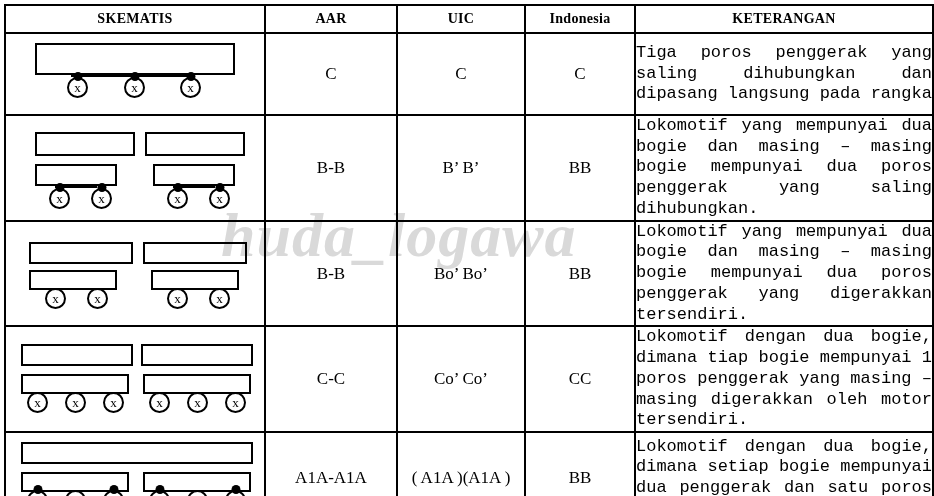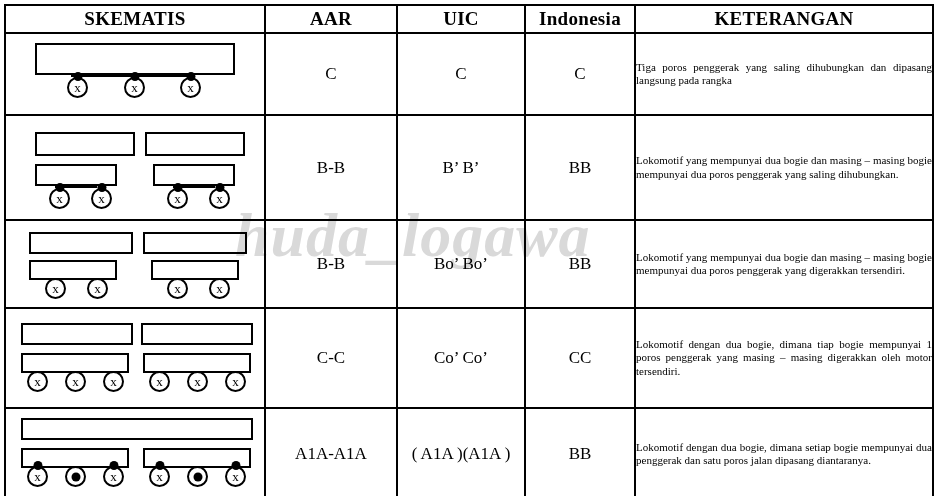--- a/index.html
+++ b/index.html
@@ -15,21 +15,21 @@
     overflow: hidden;
   }
   #page {
     position: relative;
     width: 934px;
     height: 496px;
     box-sizing: border-box;
   }
   .watermark {
     position: absolute;
-    left: 235px;
+    left: 221px;
     top: 196px;
     font-family: "Liberation Serif", serif;
     font-size: 62px;
     font-weight: bold;
     font-style: italic;
     color: #d9d9d9;
     letter-spacing: 1px;
     z-index: 1;
     pointer-events: none;
     white-space: nowrap;
@@ -43,44 +43,44 @@
     table-layout: fixed;
     background: transparent;
   }
   table.schem td, table.schem th {
     border: 2px solid #000000;
     padding: 0;
     vertical-align: middle;
     background: transparent;
   }
   th.hcell {
-    font-size: 19px;
+    font-size: 14px;
     font-weight: bold;
     text-align: center;
     height: 26px;
     letter-spacing: 0.3px;
     font-family: "Liberation Serif", serif;
   }
   td.schem-cell {
     padding: 0;
     position: relative;
   }
   td.code-cell {
     text-align: center;
     font-size: 17px;
     font-family: "Liberation Serif", serif;
   }
   td.desc-cell {
-    font-size: 11px;
+    font-size: 17px;
     line-height: 1.22;
     text-align: justify;
     text-justify: inter-word;
     padding: 4px 7px 4px 7px;
     vertical-align: top;
-    font-family: Liberation Serif, serif;
+    font-family: Liberation Mono, monospace;
   }
   
   .diagram {
     position: relative;
     margin: 0 auto;
   }
   .body-box {
     position: absolute;
     border: 2px solid #000000;
     background: transparent;

